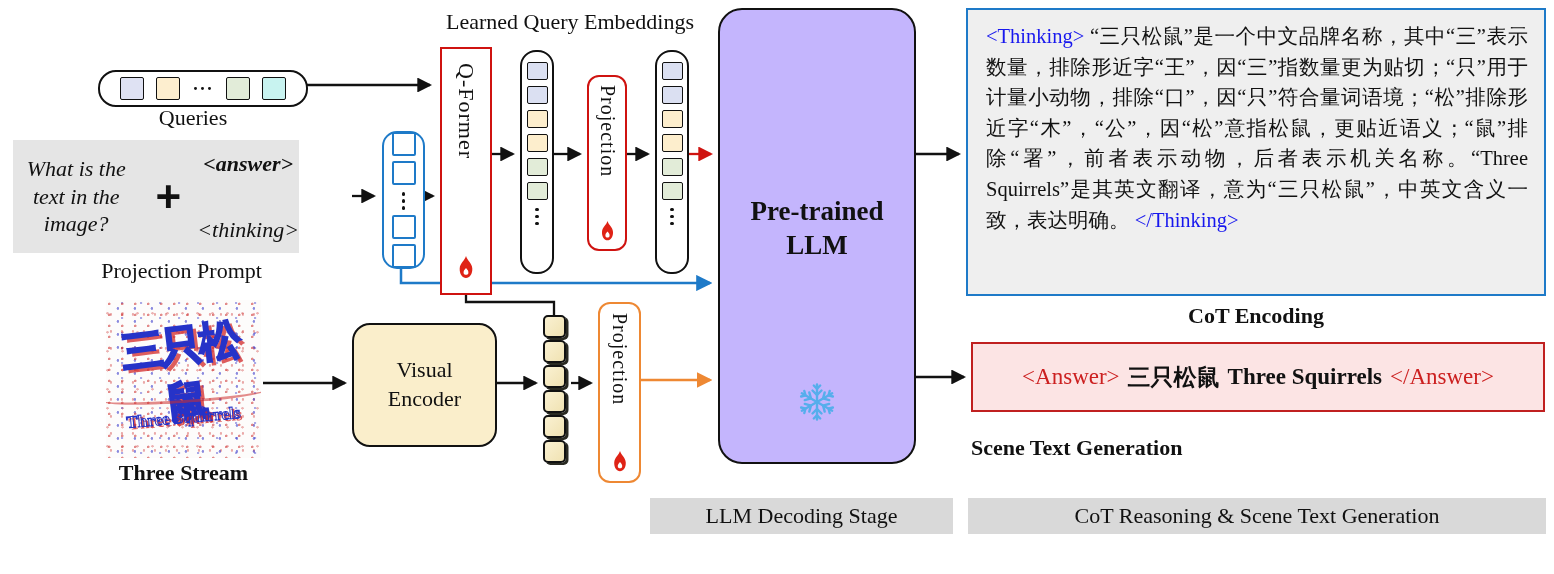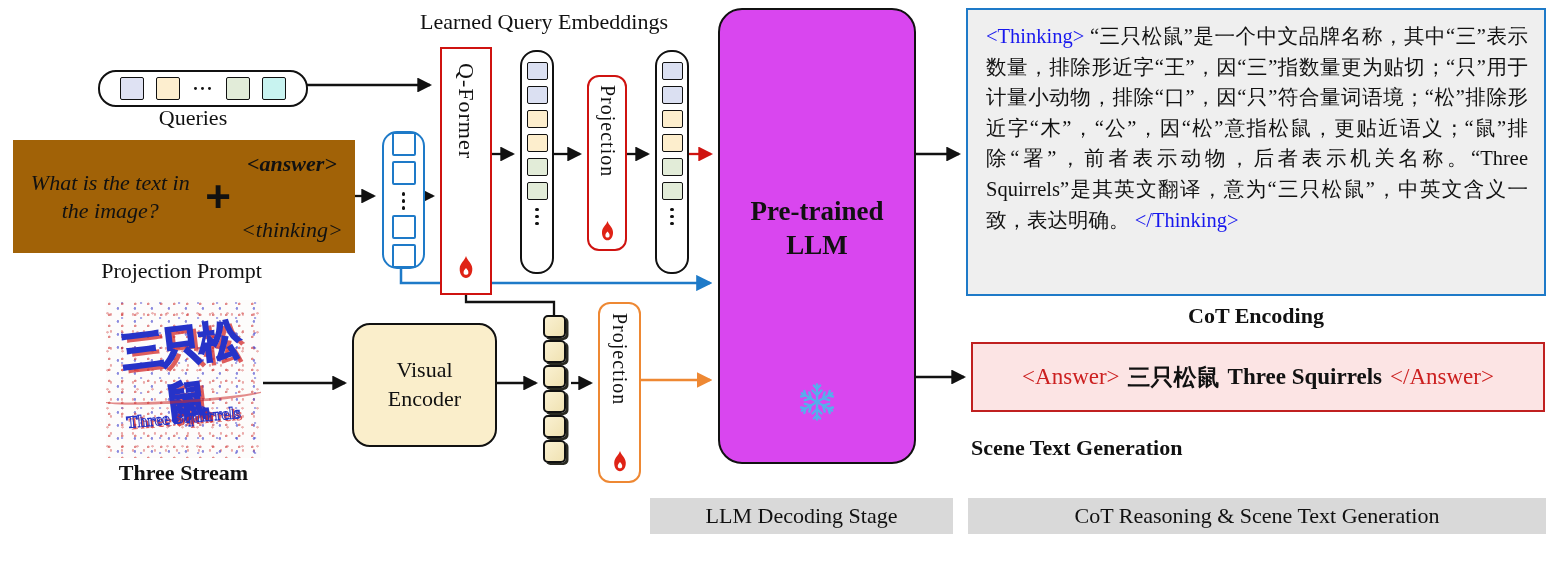--- a/index.html
+++ b/index.html
@@ -14,22 +14,22 @@
   
   .h-pill{left:98px;top:70px;width:190px;height:33px;border:2.5px solid #111;border-radius:18px;
           background:#fff;display:flex;align-items:center;justify-content:space-evenly;padding:0 8px;}
   .q-sq{width:22px;height:21px;border:1.6px solid #111;border-radius:2px;}
   .h-ellipsis{font-weight:bold;font-size:18px;letter-spacing:1px;line-height:10px;}
 
   .lbl{font-size:22px;}
   .lbl-b{font-size:22px;font-weight:bold;}
 
   
-  .prompt{left:13px;top:140px;width:342px;height:113px;background:#a16207;
-          display:flex;align-items:center;justify-content:center;gap:10px;}
+  .prompt{left:13px;top:140px;width:286px;height:113px;background:#e5e5e5;
+          display:flex;align-items:center;justify-content:center;gap:16px;}
   .prompt .q{font-style:italic;font-size:22px;text-align:center;line-height:1.25;width:170px;}
   .prompt .plus{font-size:44px;font-weight:900;font-family:"Liberation Sans",sans-serif;line-height:30px;}
   .prompt .toks{display:flex;flex-direction:column;justify-content:space-between;height:92px;align-items:center;}
   .tok-a{font-style:italic;font-weight:bold;font-size:22px;}
   .tok-t{font-style:italic;font-size:22px;}
 
   
   .event-img{left:106px;top:300px;width:155px;height:158px;background:#fdfcfb;overflow:hidden;
     background-image:
       radial-gradient(circle at 25% 35%, rgba(205,45,45,.55) 0 1px, transparent 1.6px),
@@ -68,21 +68,21 @@
              background:#fff;display:flex;flex-direction:column;align-items:center;justify-content:center;gap:5px;}
   .b-sq{width:20px;height:20px;border:2.2px solid #1e7ac8;border-radius:2px;background:#fff;flex:none;}
 
   .venc{left:352px;top:323px;width:141px;height:120px;background:#faeecb;border:2.5px solid #111;
         border-radius:18px;font-size:22px;line-height:1.3;}
 
   .tok-stack{left:543px;top:315px;width:26px;display:flex;flex-direction:column;}
   .cube{width:19px;height:19px;background:linear-gradient(135deg,#faf1d2,#f0e2b2);border:2px solid #111;
         border-radius:5px;box-shadow:2.5px 2px 0 0 #2a2a22;margin-bottom:2px;flex:none;}
 
-  .llm{left:718px;top:8px;width:194px;height:452px;background:#d946ef;border:2.6px solid #111;border-radius:24px;}
+  .llm{left:718px;top:8px;width:194px;height:452px;background:#c4b5fd;border:2.6px solid #111;border-radius:24px;}
   .llm-label{position:absolute;left:0;top:185px;width:100%;text-align:center;font-size:27px;font-weight:bold;line-height:1.25;}
   .snow{position:absolute;left:77px;top:372px;width:40px;height:40px;}
 
   
   .cot-box{left:966px;top:8px;width:580px;height:288px;background:#efefef;border:2.6px solid #1e7ac8;
            box-sizing:border-box;padding:11px 16px 0 18px;font-size:20.5px;line-height:30.6px;
            text-align:justify;overflow:hidden;}
   .blue-tok{color:#1717ee;}
   .ans-box{left:971px;top:342px;width:574px;height:70px;background:#fce4e4;border:2.6px solid #c02020;
            box-sizing:border-box;font-size:23px;gap:8px;}
@@ -130,21 +130,21 @@
       <path d="M495 383 L536 383" marker-end="url(#mk-black)"></path>
       <path d="M571 383 L591 383" marker-end="url(#mk-black)"></path>
       <path d="M914 154 L959 154" marker-end="url(#mk-black)"></path>
       <path d="M914 377 L964 377" marker-end="url(#mk-black)"></path>
     </g>
     <path d="M687 154 L711 154" fill="none" stroke="#cf1310" stroke-width="2.3" marker-end="url(#mk-red)"></path>
     <path d="M401 266 L401 283 L710 283" fill="none" stroke="#1e7ac8" stroke-width="2.5" marker-end="url(#mk-blue)"></path>
     <path d="M639 380 L710 380" fill="none" stroke="#ee8833" stroke-width="2.4" marker-end="url(#mk-orange)"></path>
   </svg>
 
-  <div class="abs lbl" style="left:420px;top:9px;width:300px;text-align:left;">Learned Query Embeddings</div>
+  <div class="abs lbl" style="left:420px;top:9px;width:300px;text-align:center;">Learned Query Embeddings</div>
 
   <div class="abs h-pill">
     <span class="q-sq" style="background: rgb(223, 226, 243);"></span>
     <span class="q-sq" style="background: rgb(253, 238, 207);"></span>
     <span class="h-ellipsis">···</span>
     <span class="q-sq" style="background: rgb(226, 236, 217);"></span>
     <span class="q-sq" style="background: rgb(200, 243, 240);"></span>
   </div>
   <div class="abs lbl" style="left:98px;top:105px;width:190px;text-align:center;">Queries</div>
 

